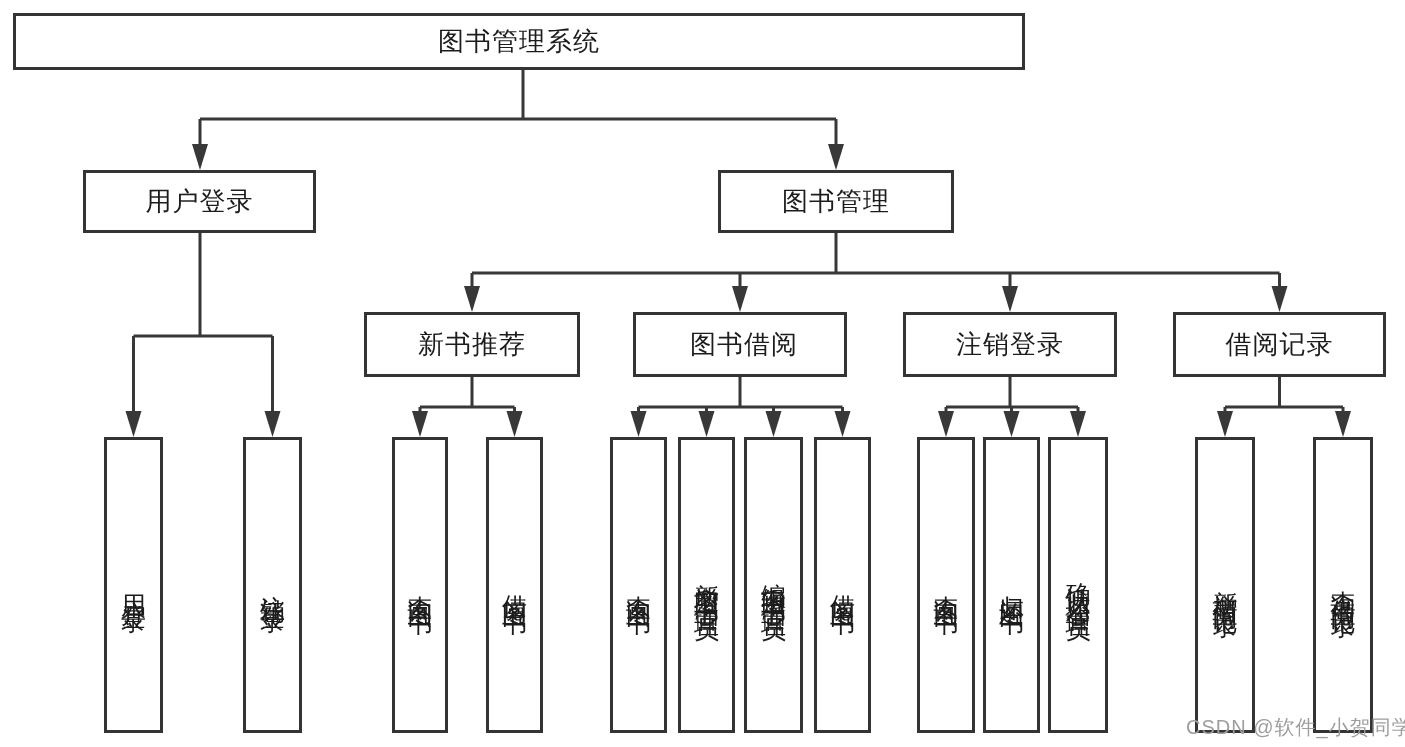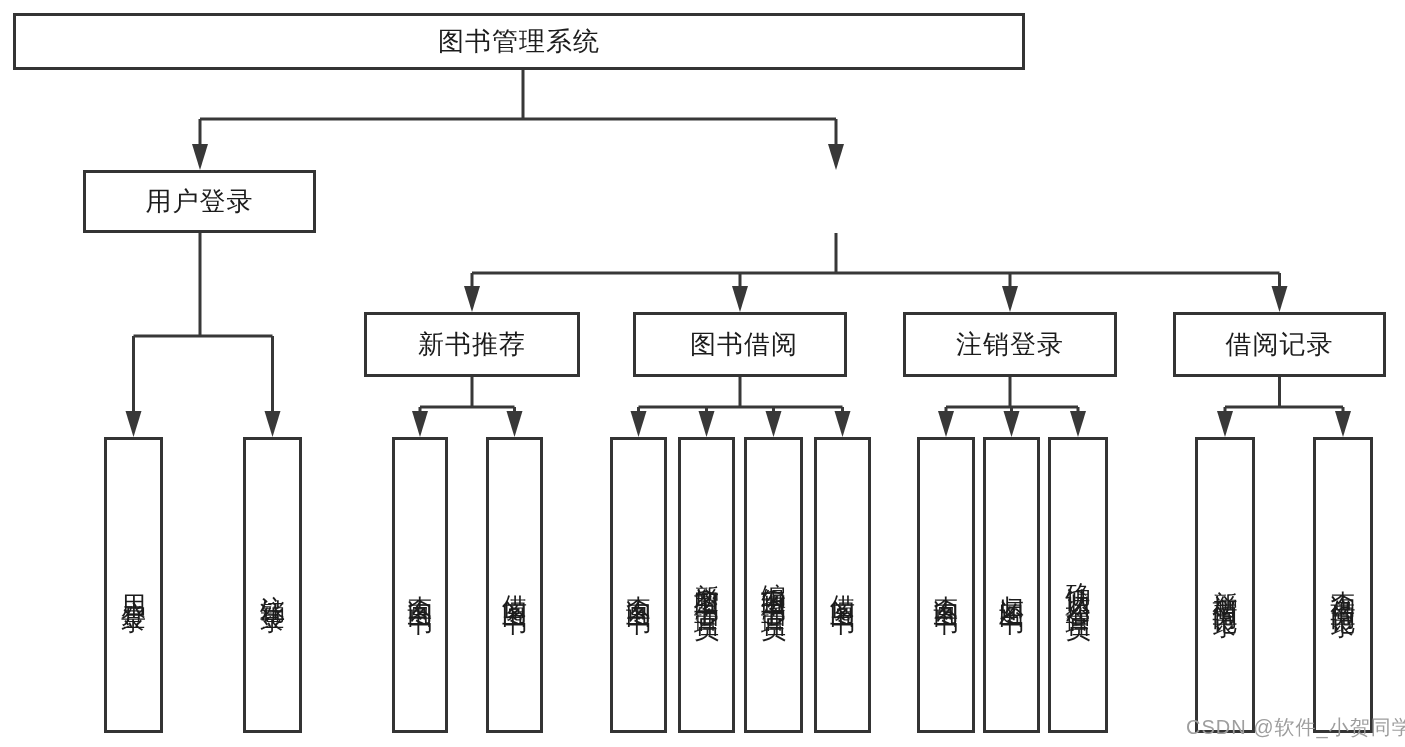--- a/index.html
+++ b/index.html
@@ -115,20 +115,23 @@
     </g>
   </svg>
 
   <div class="node h-node" style="left:13px; top:13px; width:1012px; height:57px;">
     <span>图书管理系统</span>
   </div>
 
   <div class="node h-node" style="left:83px; top:170px; width:233px; height:63px;">
     <span>用户登录</span>
   </div>
+  <div class="node h-node" style="left:718px; top:170px; width:236px; height:63px;">
+    <span>图书管理</span>
+  </div>
 
   <div class="node h-node" style="left:364px; top:312px; width:216px; height:65px;text-align:center;">
     <span>新书推荐</span>
   </div>
   <div class="node h-node" style="left:633px; top:312px; width:214px; height:65px;padding-left:8px;">
     <span>图书借阅</span>
   </div>
   <div class="node h-node" style="left:903px; top:312px; width:214px; height:65px;">
     <span>注销登录</span>
   </div>

